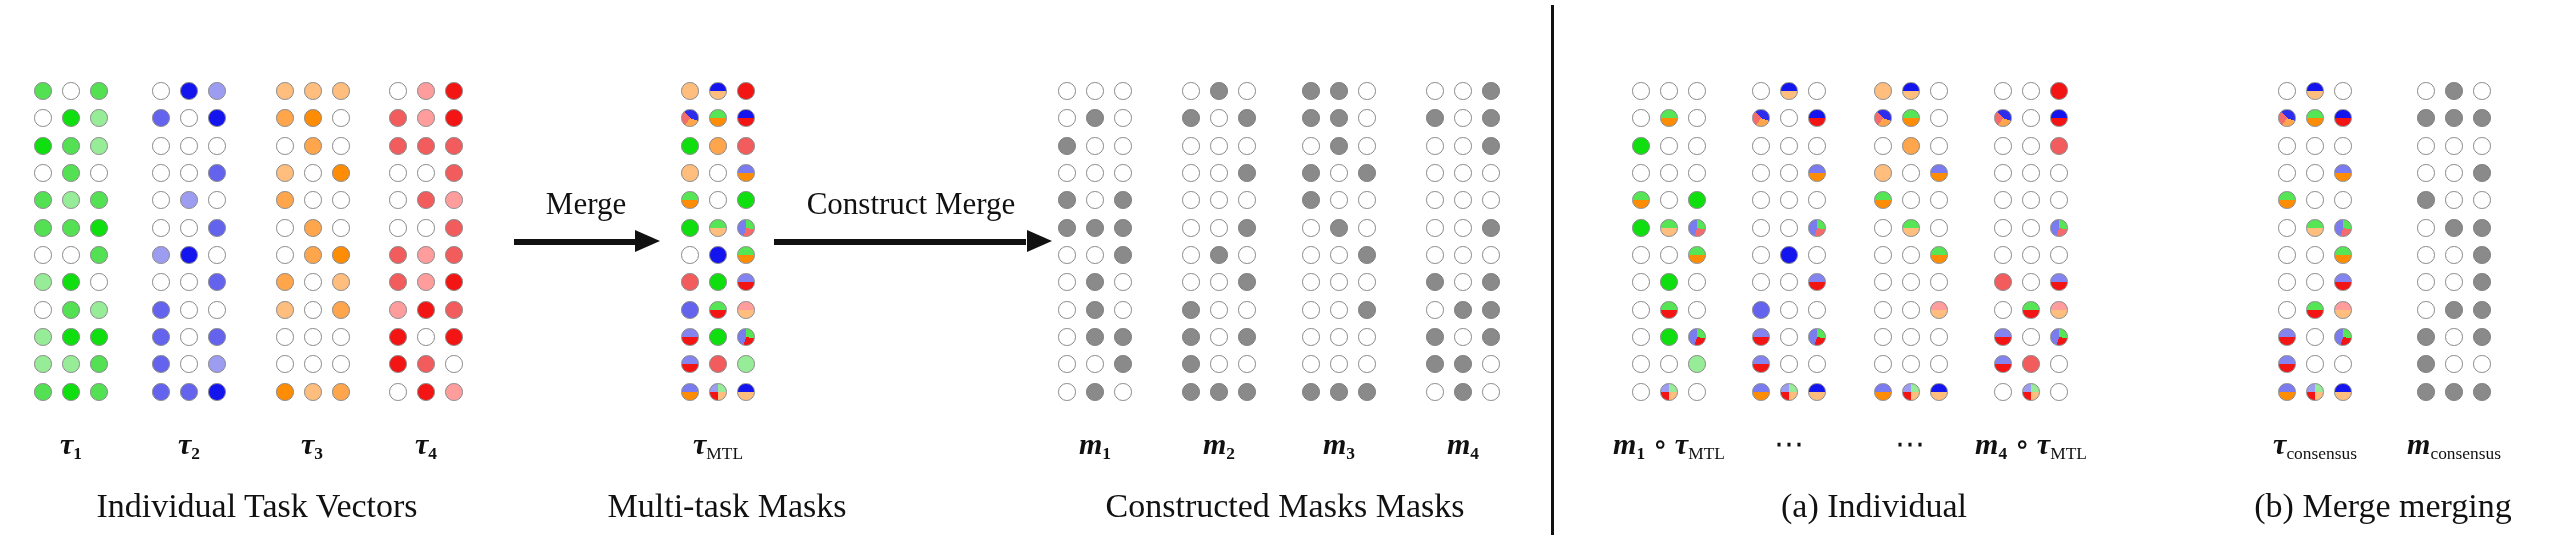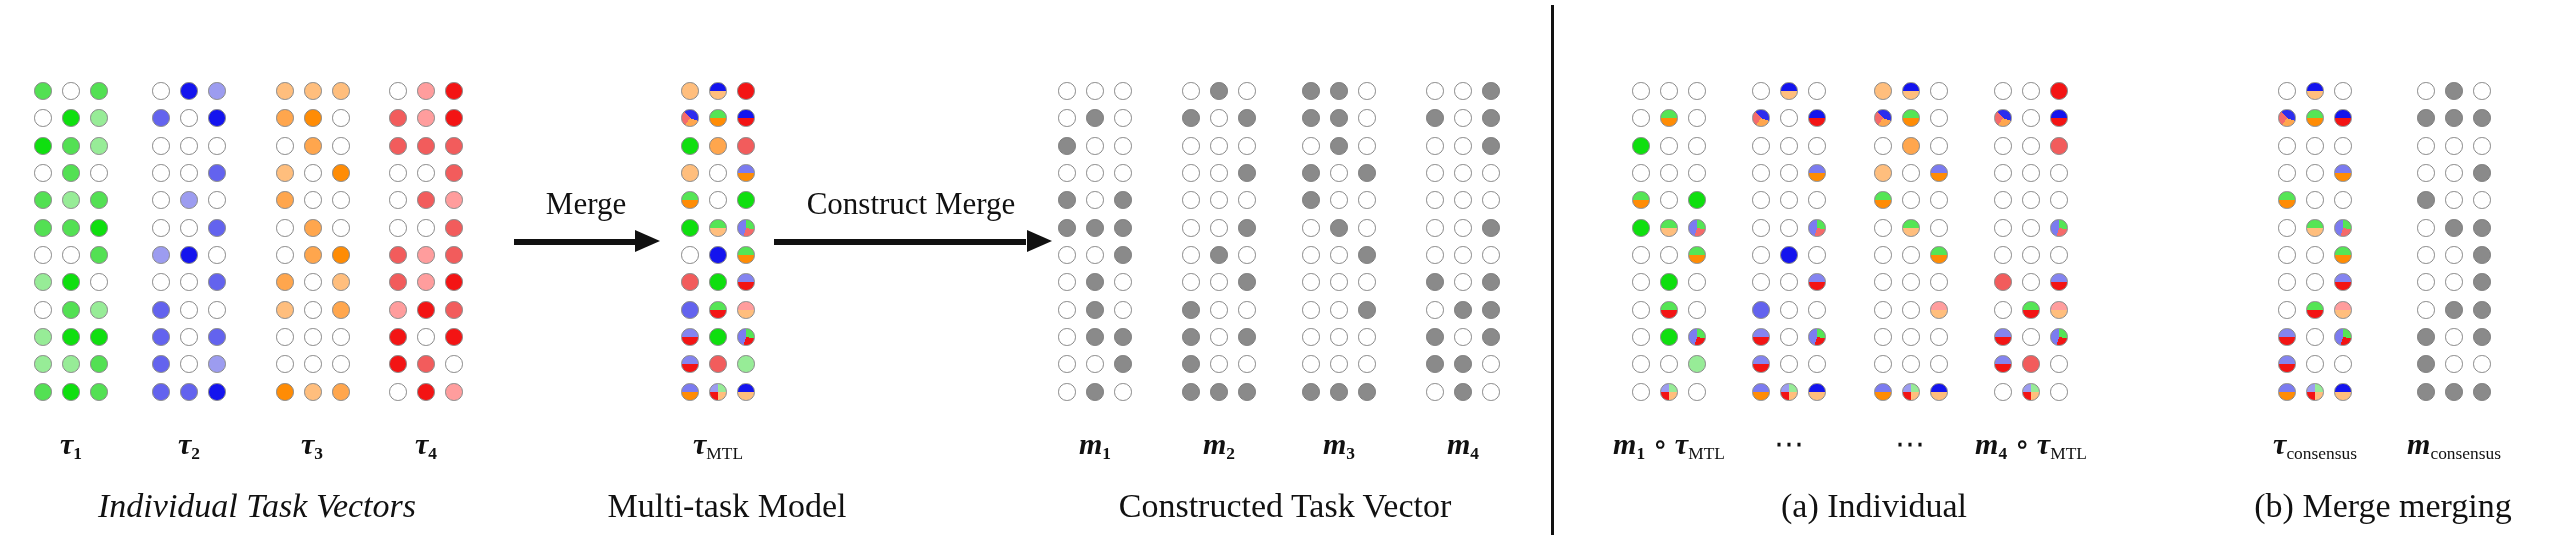--- a/index.html
+++ b/index.html
@@ -19,21 +19,21 @@
   .glabel{
     position:absolute;top:424px;font-size:30px;transform:translateX(-50%);
     white-space:nowrap;line-height:39px;
   }
   .glabel .it{font-style:italic;}
   .glabel .bb{font-weight:bold;}
   .glabel .sb{font-size:0.58em;position:relative;top:0.28em;}
   .caption{
     position:absolute;top:487px;font-size:34px;transform:translateX(-50%);white-space:nowrap;
   }
-  #cap-individual{left:257px;font-style:italic;}
+  #cap-individual{left:257px;}
   #cap-mtl{left:727px;}
   #cap-masks{left:1285px;}
   #cap-compression{left:1874px;}
   #cap-merging{left:2383px;}
   .arrow{position:absolute;top:0;left:0;}
   .arrow .shaft{position:absolute;height:5.9px;background:#111;top:239px;}
   .arrow .head{
     position:absolute;top:230px;width:0;height:0;
     border-left:25px solid #111;border-top:11.7px solid transparent;border-bottom:11.7px solid transparent;
   }
@@ -59,22 +59,22 @@
     <div class="head"></div>
   </div>
 
   <div class="arrow" id="arrow-construct">
     <div class="albl">Construct Merge</div>
     <div class="shaft"></div>
     <div class="head"></div>
   </div>
 
   <div class="caption" id="cap-individual">Individual Task Vectors</div>
-  <div class="caption" id="cap-mtl">Multi-task Model</div>
-  <div class="caption" id="cap-masks">Constructed Task Vector</div>
+  <div class="caption" id="cap-mtl">Multi-task Masks</div>
+  <div class="caption" id="cap-masks">Constructed Masks Masks</div>
   <div class="caption" id="cap-compression">(a) Individual</div>
   <div class="caption" id="cap-merging">(b) Merge merging</div>
 
 <div class="grid" style="left: 34px; top: 82px; width: 74px; height: 318px;">
       <span class="cell" style="left: 0px; top: 0px; background: rgb(83, 224, 83);"></span>
       <span class="cell" style="left: 28px; top: 0px; background: rgb(255, 255, 255);"></span>
       <span class="cell" style="left: 56px; top: 0px; background: rgb(83, 224, 83);"></span>
       <span class="cell" style="left: 0px; top: 27px; background: rgb(255, 255, 255);"></span>
       <span class="cell" style="left: 28px; top: 27px; background: rgb(15, 223, 15);"></span>
       <span class="cell" style="left: 56px; top: 27px; background: rgb(151, 236, 151);"></span>

